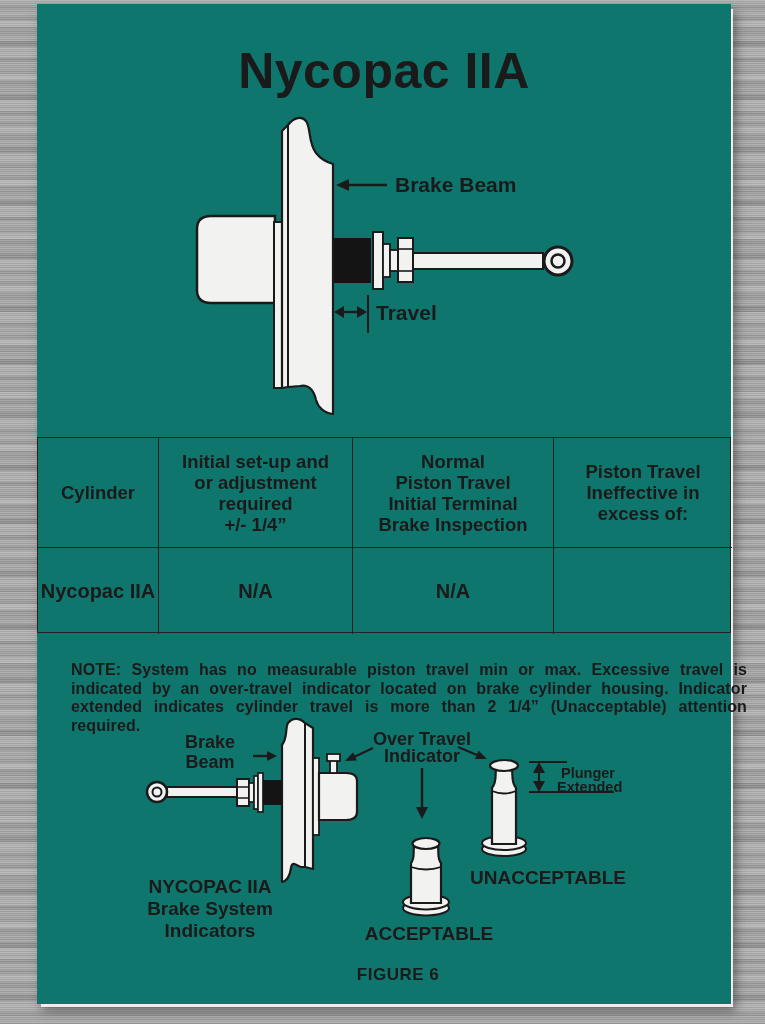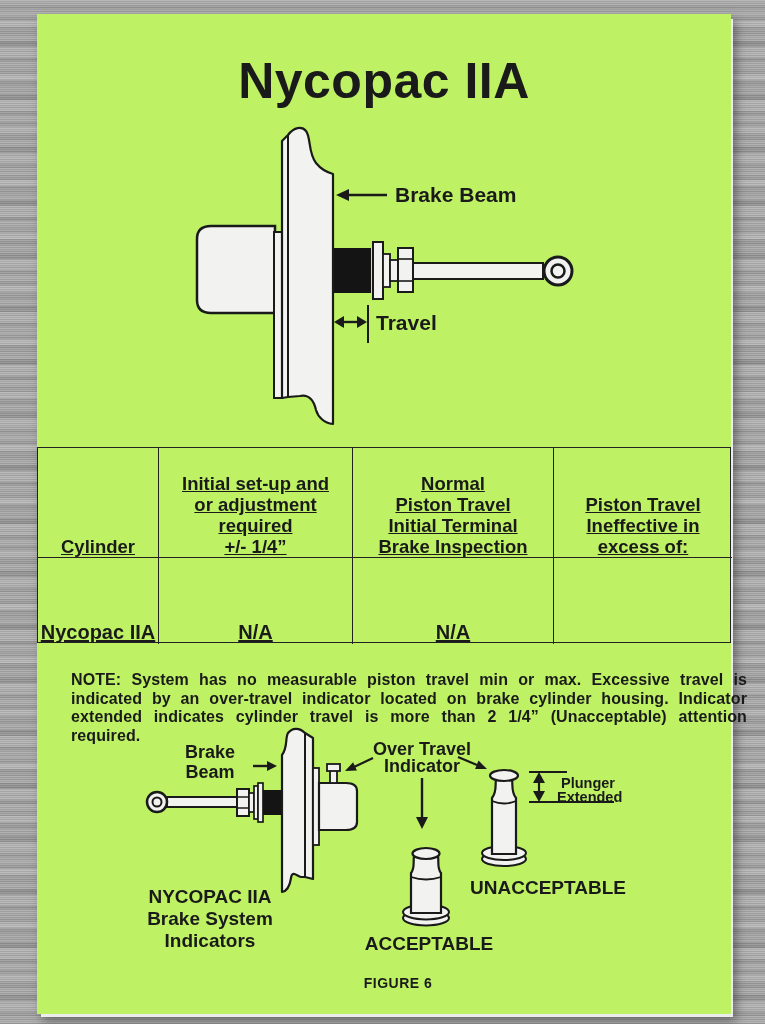--- a/index.html
+++ b/index.html
@@ -12,58 +12,57 @@
         rgba(255,255,255,0.04) 2px 3px, rgba(0,0,0,0.10) 3px 4px,
         rgba(255,255,255,0.08) 4px 5px, rgba(0,0,0,0.03) 5px 6px,
         rgba(255,255,255,0.12) 6px 7px, rgba(0,0,0,0.08) 7px 8px),
       repeating-linear-gradient(180deg,
         #b0b0b0 0 5px, #9b9b9b 5px 9px, #ababab 9px 16px,
         #a0a0a0 16px 21px, #b6b6b6 21px 27px, #9e9e9e 27px 34px,
         #a9a9a9 34px 41px, #949494 41px 47px, #b2b2b2 47px 53px);
     font-family:"Liberation Sans", sans-serif;
   }
   .page{
-    position:absolute;left:37px;top:14px;width:694px;height:1000px;
-    background:#bef264;color:#1a1a1a;
+    position:absolute;left:37px;top:4px;width:694px;height:1000px;
+    background:#0f766e;color:#1a1a1a;
     box-shadow:3px 4px 0 -1px rgba(250,250,250,0.9), 5px 7px 10px rgba(50,50,50,0.55);
   }
   .title{
     position:absolute;top:38px;left:0;width:100%;margin:0;
     text-align:center;font-size:50px;font-weight:700;letter-spacing:0.5px;
   }
   .diag-top{position:absolute;left:100px;top:100px;width:500px;height:320px;}
   .diag-bottom{position:absolute;left:93px;top:711px;width:540px;height:240px;}
   svg text{font-family:"Liberation Sans", sans-serif;font-weight:700;fill:#1a1a1a;}
   svg path, svg rect, svg circle, svg ellipse, svg line{vector-effect:none;}
 
   .spec-table{
     position:absolute;top:433px;left:0;width:694px;height:196px;
     display:grid;grid-template-columns:121px 194px 201px 178px;grid-template-rows:110px 86px;
     border-top:1.5px solid #222;border-bottom:1.5px solid #222;
     border-left:1.5px solid #222;border-right:1.5px solid #222;
     box-sizing:border-box;
   }
   .spec-table .cell{
-    display:flex;align-items:flex-end;justify-content:center;text-align:center;
+    display:flex;align-items:center;justify-content:center;text-align:center;
     box-sizing:border-box;
-    text-decoration:underline;
   }
   .spec-table .cell.colsep{border-right:1.3px solid #222;}
   .spec-table .hrow{border-bottom:1.3px solid #222;}
   .hcell-text{white-space:pre-line;font-size:18.5px;line-height:21px;font-weight:700;}
   .bcell-text{font-size:20px;font-weight:700;}
 
   .note{
     position:absolute;top:641px;left:18px;width:676px;margin:16px;
     font-size:16px;line-height:18.5px;font-weight:700;
     text-align:justify;text-align-last:left;word-spacing:1.5px;letter-spacing:0.1px;
   }
   .figure-caption{
     position:absolute;top:961px;left:31px;width:660px;
-    text-align:center;font-size:14px;font-weight:700;letter-spacing:0.5px;
+    text-align:center;font-size:17px;font-weight:700;letter-spacing:0.5px;
   }
 </style>
 </head>
 <body>
 
 <div class="page">
 
   <h1 class="title">Nycopac IIA</h1>
 
   <svg class="diag-top" viewBox="0 0 500 320">

